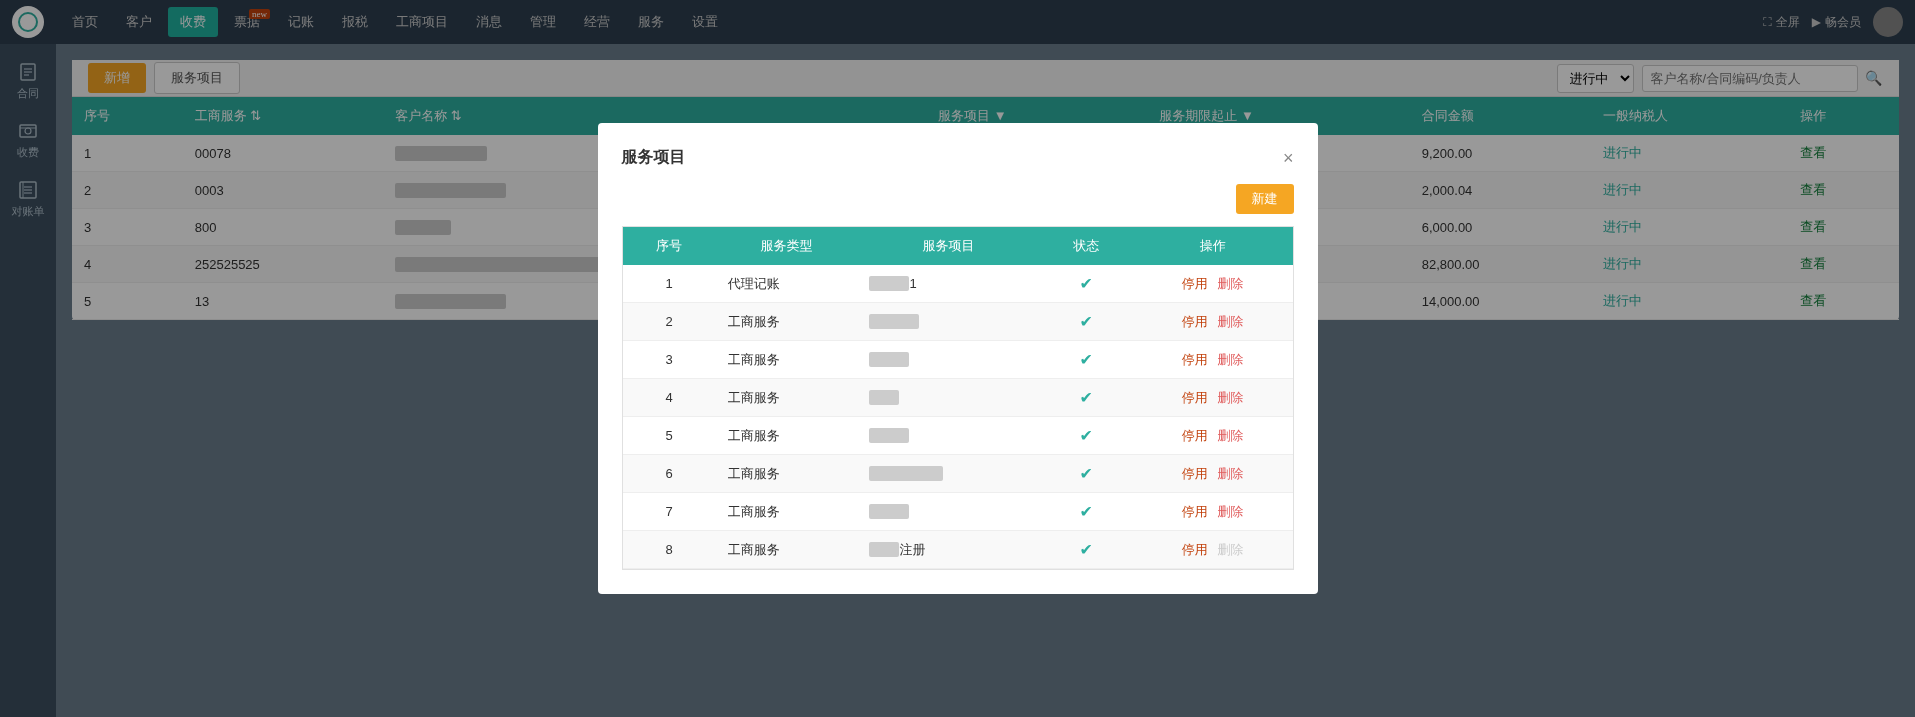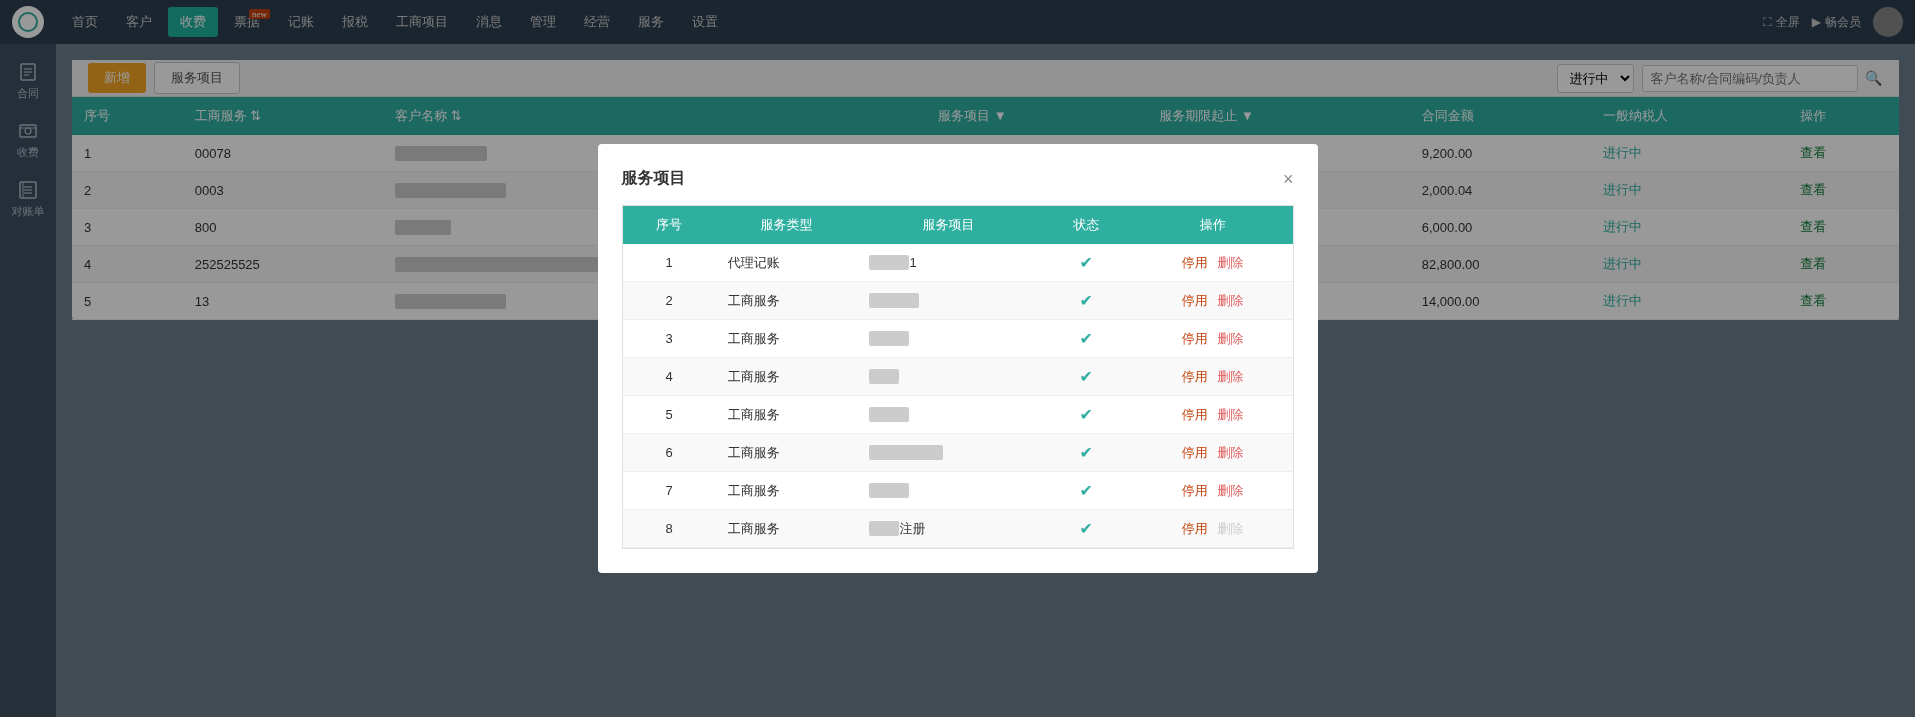--- a/index.html
+++ b/index.html
@@ -468,20 +468,23 @@
     </table>
   </div>
 </main>
 
 <div class="overlay">
   <div class="modal">
     <div class="modal-header">
       <span class="modal-title">服务项目</span>
       <button class="modal-close">×</button>
     </div>
+    <div class="modal-toolbar">
+      <button class="btn-orange">新建</button>
+    </div>
     <div class="modal-table-wrap">
       <table class="modal-table">
         <thead>
           <tr>
             <th>序号</th>
             <th>服务类型</th>
             <th>服务项目</th>
             <th>状态</th>
             <th>操作</th>
           </tr>

